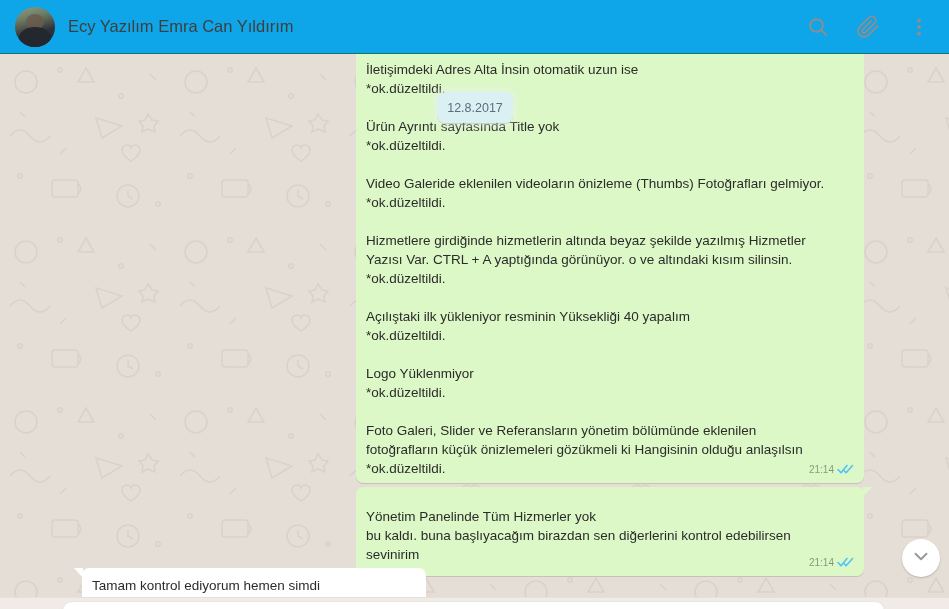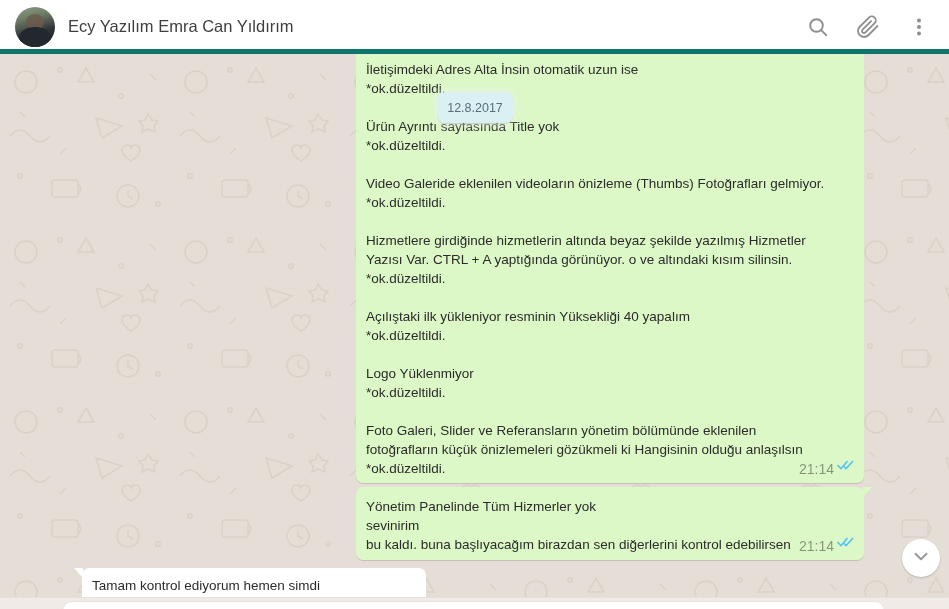--- a/index.html
+++ b/index.html
@@ -4,21 +4,21 @@
 <style>
   html,body{margin:0;padding:0;background:#ccc;}
   .app{
     position:relative;width:949px;height:609px;overflow:hidden;
     font-family:"Liberation Sans","DejaVu Sans",sans-serif;
     background:#e5ded6;
   }
   
   .header{
     position:absolute;top:0;left:0;width:949px;height:54px;
-    background:#ffffff;border-bottom:5px solid #0f766e;z-index:20;
+    background:#0ea5e9;border-bottom:1px solid #0f766e;z-index:20;
     display:flex;align-items:center;box-sizing:border-box;
   }
   .avatar{
     position:absolute;left:15px;top:7px;width:40px;height:40px;border-radius:50%;
     overflow:hidden;cursor:pointer;
     background:linear-gradient(165deg,#8c9c85 0%,#6e7d66 28%,#51584f 45%,#2d3338 62%,#1f242b 100%);
   }
   .avatar .head{
     position:absolute;left:11px;top:7px;width:18px;height:16px;border-radius:50%;
     background:#6b5a4c;opacity:.85;
@@ -40,28 +40,28 @@
   .chat-bg{position:absolute;top:0;left:0;}
   
   .bubble{
     position:absolute;box-sizing:border-box;border-radius:7px;
     box-shadow:0 1px .5px rgba(0,0,0,.13);
     font-size:13.5px;line-height:19px;color:#2b2b2b;
   }
   .bubble.out{background:#dcf8c6;}
   .bubble.in{background:#ffffff;}
   .b1{left:356px;top:0px;width:508px;height:429px;padding:6px 10px 5px 10px;border-top-left-radius:0;border-top-right-radius:0;}
-  .b2{left:356px;top:433px;width:508px;height:73px;padding:10px 10px 5px 10px;}
+  .b2{left:356px;top:433px;width:508px;height:89px;padding:20px 10px 5px 10px;}
   .b3{left:82px;top:514px;width:344px;height:40px;padding:8px 10px 5px 10px;}
   .para{margin:0 0 19px 0;}
   .para:last-of-type{margin-bottom:0;}
   .msg-line{white-space:nowrap;}
   .msg-meta{
-    position:absolute;right:10px;bottom:4px;display:flex;align-items:flex-start;gap:3px;
-    font-size:14px;color:rgba(0,0,0,.4);
+    position:absolute;right:10px;bottom:4px;display:flex;align-items:center;gap:3px;
+    font-size:10px;color:rgba(0,0,0,.4);
   }
   .b3 .msg-meta{bottom:auto;top:11px;margin-top:26px;}
   .tick svg{display:block;}
   .tail{position:absolute;width:0;height:0;border-style:solid;}
   .tail-out{right:-8px;top:0;border-width:0 0 10px 9px;border-color:transparent transparent transparent #dcf8c6;}
   .tail-in{left:-8px;top:0;border-width:0 9px 10px 0;border-color:transparent #ffffff transparent transparent;}
   
   .date-badge{
     position:absolute;left:437px;top:10px;width:76px;height:31px;border-radius:8px;
     background:rgba(218,238,247,.90);
@@ -158,22 +158,22 @@
                 <path d="M7 6.5 L9 8.7 L15.5 1.5"></path>
               </g>
             </svg>
         </span>
       </div>
     </div>
 
     <div class="bubble out b2">
       <span class="tail tail-out"></span>
       <div class="msg-line">Yönetim Panelinde Tüm Hizmerler yok</div>
+      <div class="msg-line">bu kaldı. buna başlıyacağım birazdan sen diğerlerini kontrol edebilirsen</div>
       <div class="msg-line">sevinirim</div>
-      <div class="msg-line">bu kaldı. buna başlıyacağım birazdan sen diğerlerini kontrol edebilirsen</div>
       <div class="msg-meta">
         <span>21:14</span>
         <span class="tick">
           <svg width="17" height="11" viewBox="0 0 17 11">
               <g stroke="#4fc3f7" stroke-width="1.6" fill="none" stroke-linecap="round" stroke-linejoin="round">
                 <path d="M1 5.5 L4 8.7 L10 1.5"></path>
                 <path d="M7 6.5 L9 8.7 L15.5 1.5"></path>
               </g>
             </svg>
         </span>

